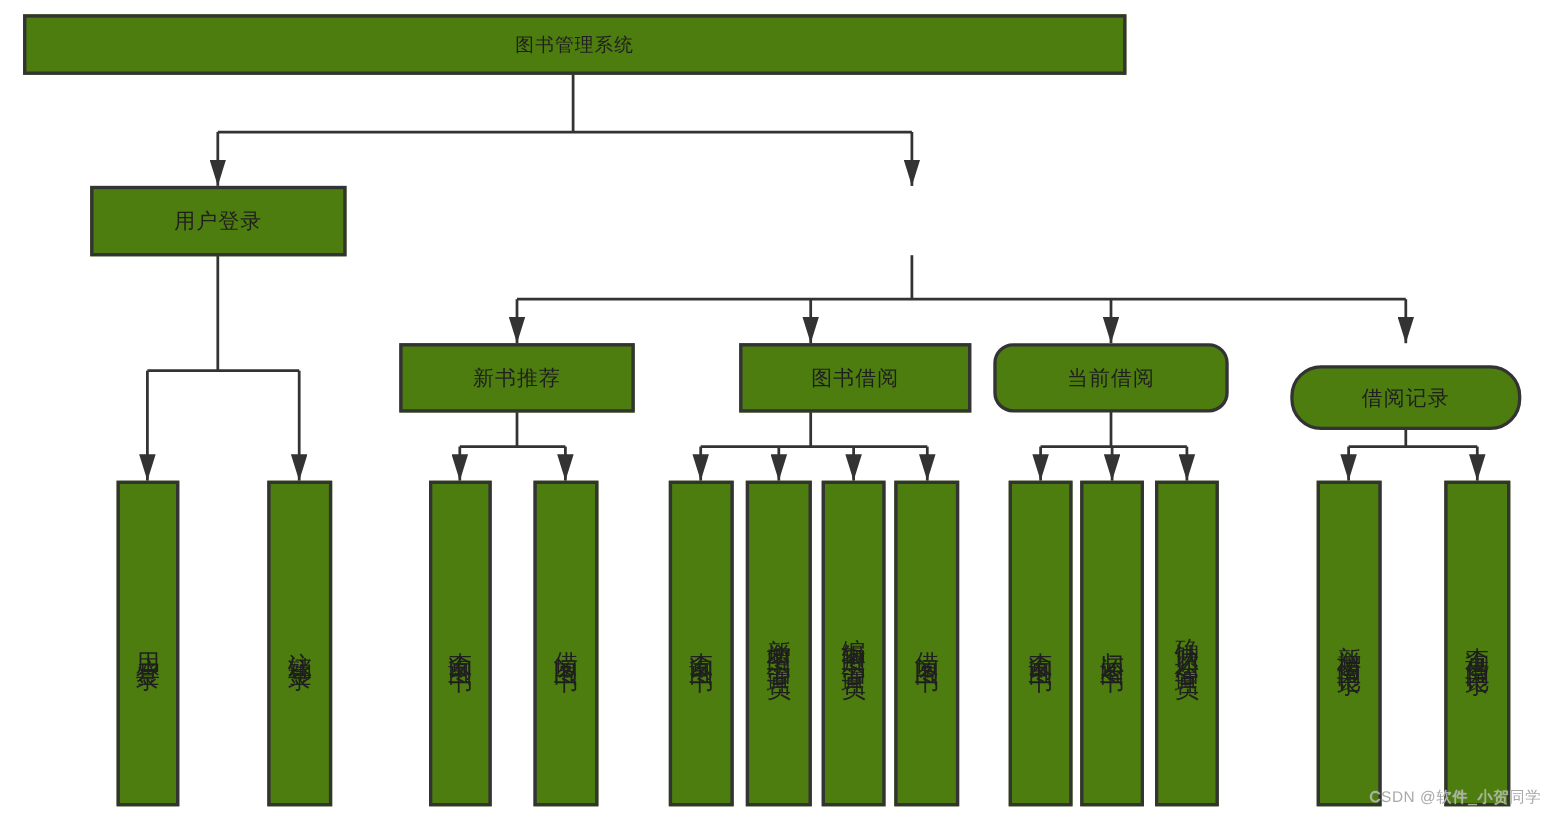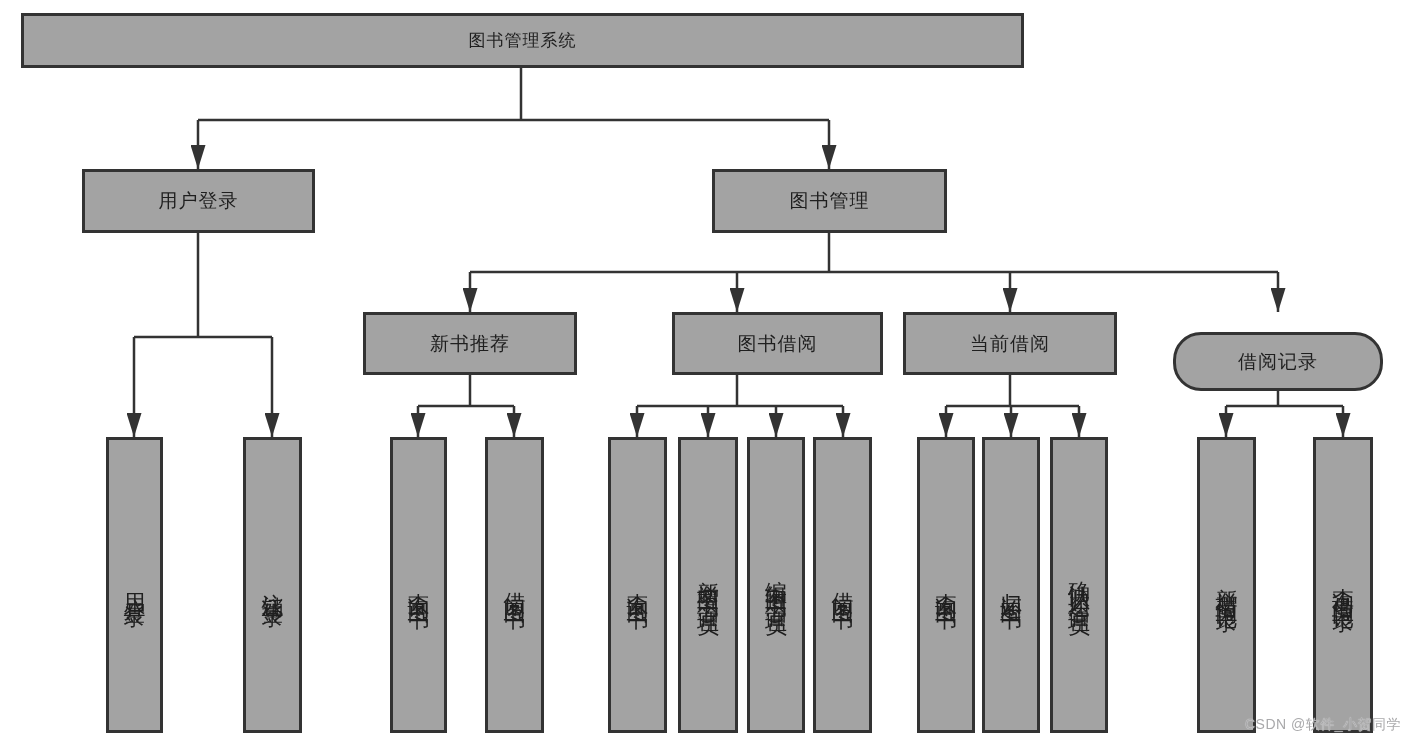--- a/index.html
+++ b/index.html
@@ -20,21 +20,21 @@
     left: 0;
     top: 0;
     width: 1405px;
     height: 747px;
     pointer-events: none;
   }
   .node {
     position: absolute;
     box-sizing: border-box;
     border: 3px solid #333333;
-    background: #a3a3a3;
+    background: #4d7c0f;
     display: flex;
     align-items: center;
     justify-content: center;
     color: #1f1f1f;
   }
   .node.root span   { font-size: 17px; letter-spacing: 1px; }
   .node.branch span { font-size: 19px; letter-spacing: 1px; }
   .node.leaf span {
     writing-mode: vertical-rl;
     font-size: 22px;
@@ -107,31 +107,28 @@
     </g>
   </svg>
 
   <div class="node root" style="left:21px; top:13px; width:1003px; height:55px;">
     <span>图书管理系统</span>
   </div>
 
   <div class="node branch" style="left:82px; top:169px; width:233px; height:64px;">
     <span>用户登录</span>
   </div>
-  <div class="node branch" style="left:712px; top:169px; width:235px; height:64px;">
-    <span>图书管理</span>
-  </div>
 
   <div class="node branch" style="left:363px; top:312px; width:214px; height:63px;justify-content:center;">
     <span>新书推荐</span>
   </div>
   <div class="node branch" style="left:632px; top:312px; width:211px; height:63px;margin-left:40px;">
     <span>图书借阅</span>
   </div>
-  <div class="node branch" style="left:903px; top:312px; width:214px; height:63px;">
+  <div class="node branch" style="left:903px; top:312px; width:214px; height:63px;border-radius:18px;">
     <span>当前借阅</span>
   </div>
   <div class="node branch" style="left:1173px; top:332px; width:210px; height:59px;border-radius:28px;">
     <span>借阅记录</span>
   </div>
 
   <div class="node leaf" style="left:106px; top:437px; width:57px; height:296px;">
     <span>用户登录</span>
   </div>
   <div class="node leaf" style="left:243px; top:437px; width:59px; height:296px;">

